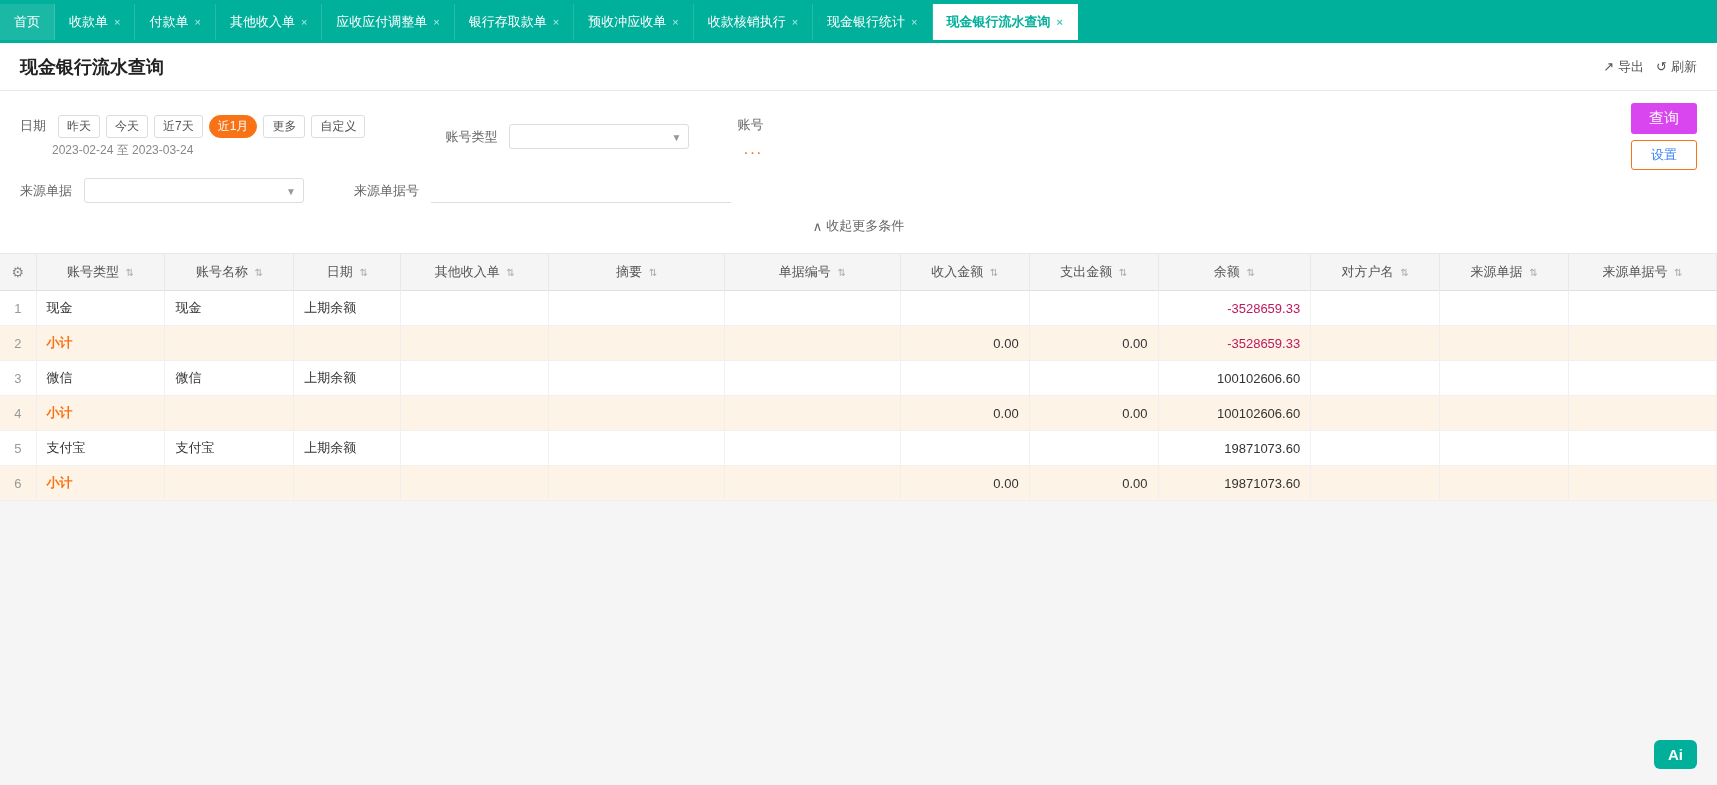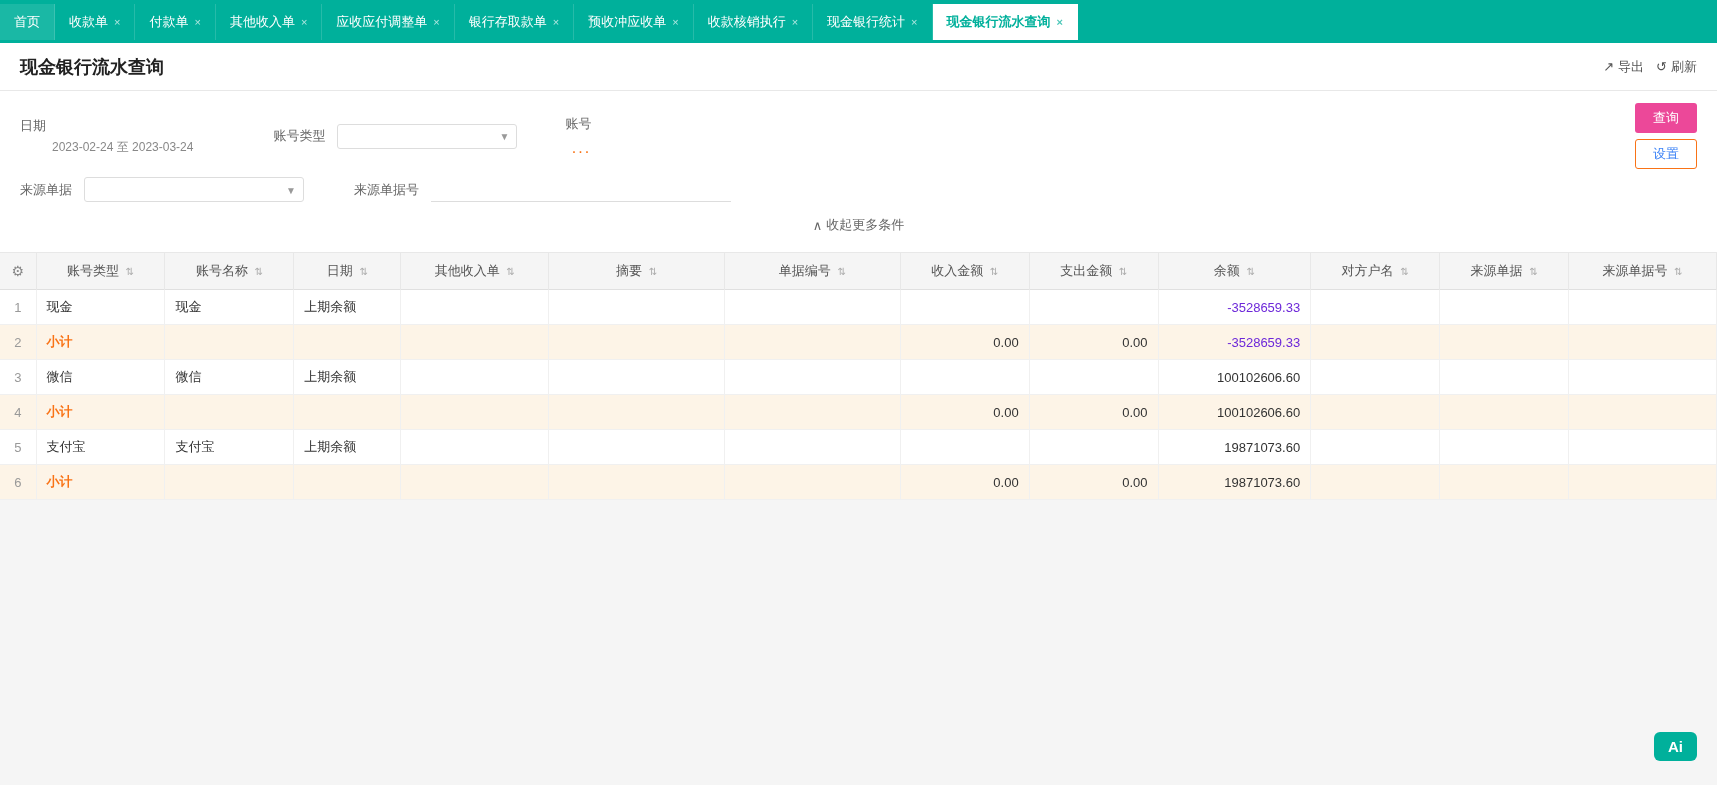--- a/index.html
+++ b/index.html
@@ -100,27 +100,27 @@
       align-items: center;
       gap: 4px;
       color: #666;
       font-size: 13px;
       cursor: pointer;
       justify-content: center;
       padding: 6px 0;
     }
     .account-dots { color: #f97316; cursor: pointer; font-size: 16px; letter-spacing: 2px; }
     .query-btn {
-      background: #ec4899;
+      background: #d946ef;
       color: #fff;
       border: none;
       padding: 6px 18px;
       border-radius: 3px;
       cursor: pointer;
-      font-size: 13px;
+      font-size: 15px;
     }
     .settings-btn {
       background: #fff;
       color: #3b82f6;
       border: 1px solid #f97316;
       padding: 5px 16px;
       border-radius: 3px;
       cursor: pointer;
       font-size: 13px;
     }
@@ -155,21 +155,21 @@
     tbody tr { border-bottom: 1px solid #f0f0f0; }
     tbody tr.subtotal { background: #fdf4e7; }
     tbody td {
       padding: 8px 10px;
       color: #333;
       border-right: 1px solid #f0f0f0;
       white-space: nowrap;
     }
     tbody td.row-num { color: #999; text-align: center; width: 36px; }
     tbody td.amount { text-align: right; }
-    tbody td.negative { color: #6d28d9; }
+    tbody td.negative { color: #be185d; }
     .gear-icon { color: #888; font-size: 14px; cursor: pointer; }
   </style>
 </head>
 <body>
 
 <div class="top-nav">
   <div class="nav-tab home">
     <span>首页</span>
   </div>
 
@@ -226,20 +226,28 @@
     </div>
   </div>
 </div>
 
 <div class="filter-area">
   <div class="filter-row">
 
     <div style="display:flex;align-items:flex-start;flex-direction:column;gap:4px;">
       <div style="display:flex;align-items:center;gap:6px;">
         <span class="filter-label">日期</span>
+        <div class="date-shortcuts" id="date-shortcuts-container">
+            <div class="date-btn">昨天</div>
+            <div class="date-btn">今天</div>
+            <div class="date-btn">近7天</div>
+            <div class="date-btn active">近1月</div>
+            <div class="date-btn">更多</div>
+            <div class="date-btn">自定义</div>
+          </div>
       </div>
       <div style="margin-left:32px;">
         <span class="date-range">2023-02-24 至 2023-03-24</span>
       </div>
     </div>
 
     <div style="display:flex;align-items:center;gap:6px;margin-left:60px;">
       <span class="filter-label">账号类型</span>
       <div class="select-wrapper">
         <select class="filter-select">
@@ -427,15 +435,15 @@
     <td class="amount">0.00</td>
     <td class="amount ">19871073.60</td>
     <td></td>
     <td></td>
     <td></td>
   </tr>
       </tbody>
   </table>
 </div>
 
-<div style="position:fixed;bottom:24px;right:20px;background:#00b09b;color:#fff;border-radius:6px;padding:6px 14px;font-size:15px;font-weight:bold;cursor:pointer;z-index:999;">
+<div style="position:fixed;bottom:16px;right:20px;background:#00b09b;color:#fff;border-radius:6px;padding:6px 14px;font-size:15px;font-weight:bold;cursor:pointer;z-index:999;">
   <span>Ai</span>
 </div>
 
 </body></html>

